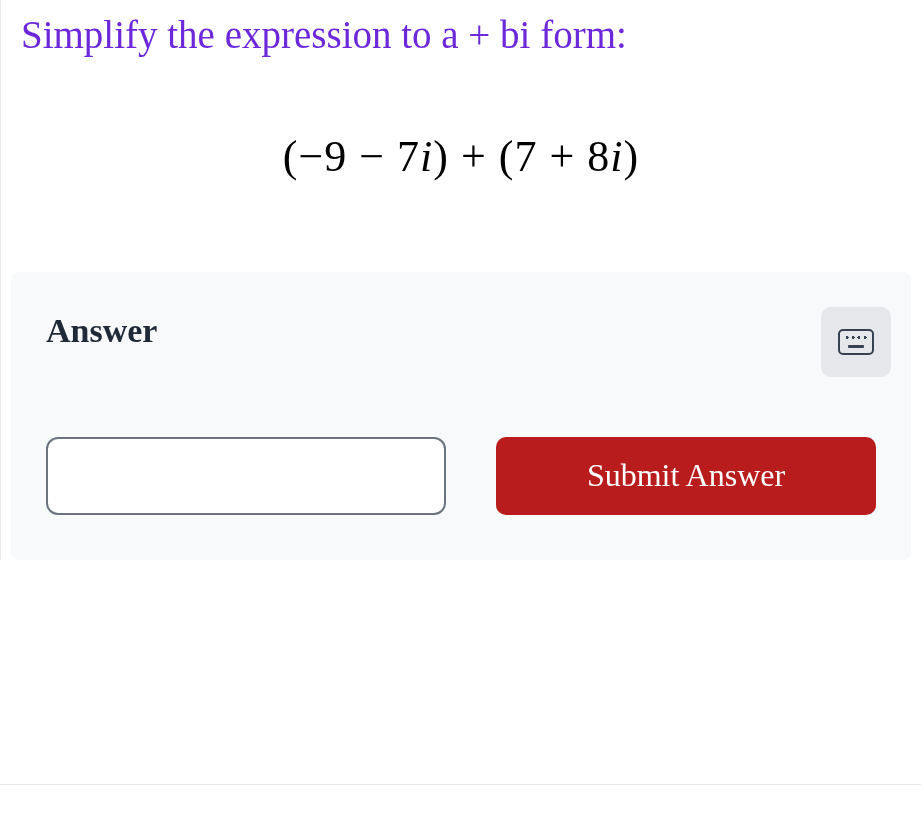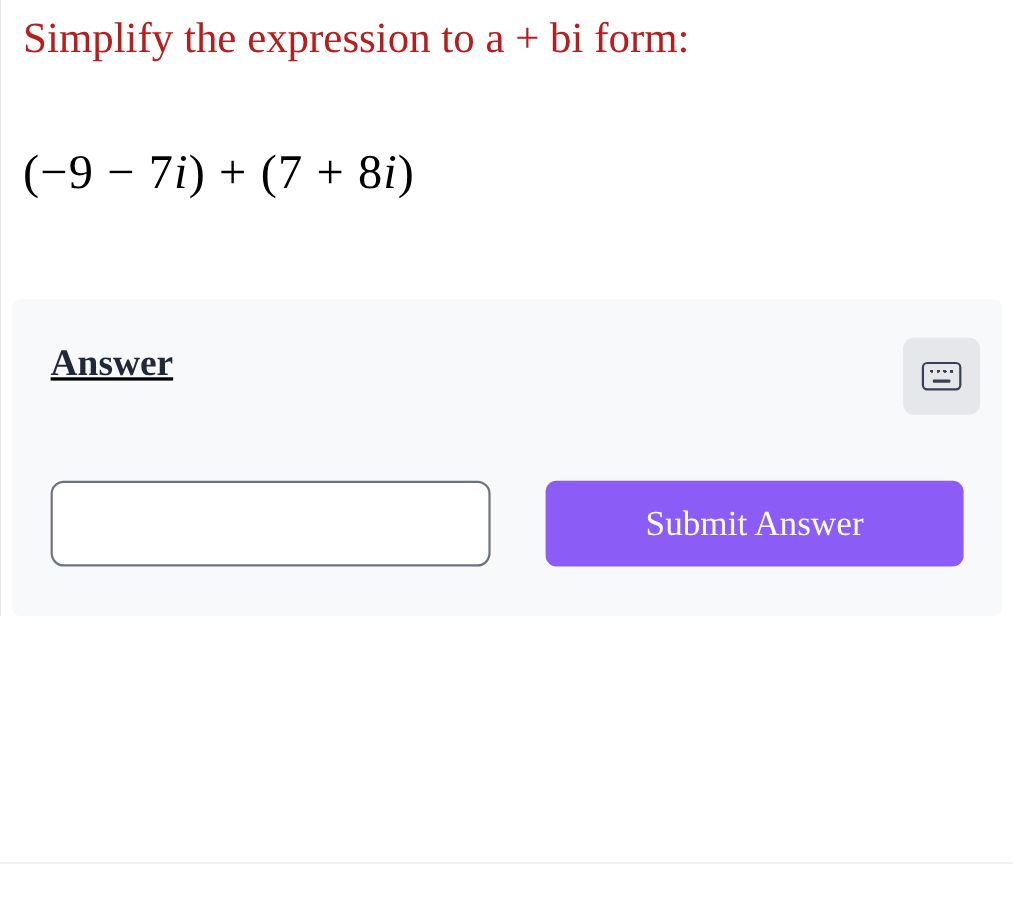--- a/index.html
+++ b/index.html
@@ -13,27 +13,27 @@
       width: 921px;
       height: 835px;
       position: relative;
     }
     .container {
       padding: 10px 20px 0 20px;
       border-left: 1px solid #e5e7eb;
     }
     .question-text {
       font-size: 39px;
-      color: #b91c1c;
+      color: #6d28d9;
       font-weight: 400;
       line-height: 1.3;
       margin-bottom: 70px;
     }
     .expression {
-      text-align: left;
+      text-align: center;
       font-size: 44px;
       color: #000;
       font-family: 'Times New Roman', serif;
       margin-bottom: 90px;
       letter-spacing: 1px;
     }
     .expression .italic {
       font-style: italic;
     }
     .answer-panel {
@@ -41,21 +41,20 @@
       border-radius: 8px;
       padding: 40px 35px 45px 35px;
       position: relative;
       margin-left: -10px;
       margin-right: -10px;
     }
     .answer-header {
       display: flex;
       justify-content: space-between;
       align-items: flex-start;
-      text-decoration: underline;
     }
     .answer-title {
       font-size: 34px;
       font-weight: 700;
       color: #1f2937;
       font-family: Georgia, serif;
       margin-bottom: 12px;
     }
     .attempt-text {
       font-size: 30px;
@@ -124,21 +123,21 @@
       border: 2px solid #6b7280;
       border-radius: 12px;
       font-size: 28px;
       padding: 0 20px;
       background: #fff;
       font-family: Georgia, serif;
     }
     .submit-button {
       flex: 1;
       height: 78px;
-      background: #8b5cf6;
+      background: #b91c1c;
       color: #fff;
       border: none;
       border-radius: 10px;
       font-size: 32px;
       font-family: Georgia, serif;
       cursor: pointer;
       font-weight: 400;
     }
     .bottom-divider {
       position: absolute;

